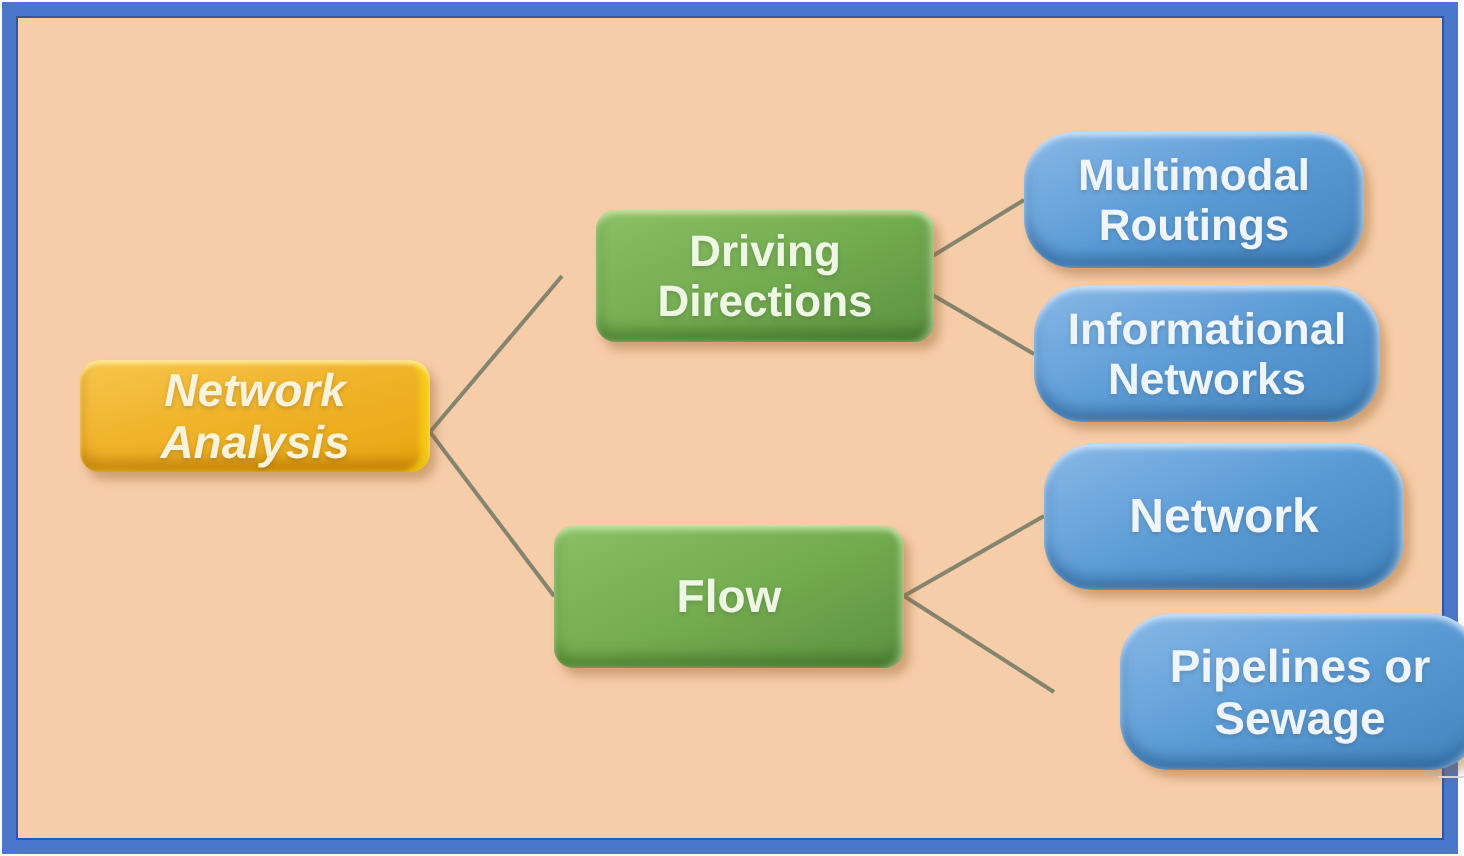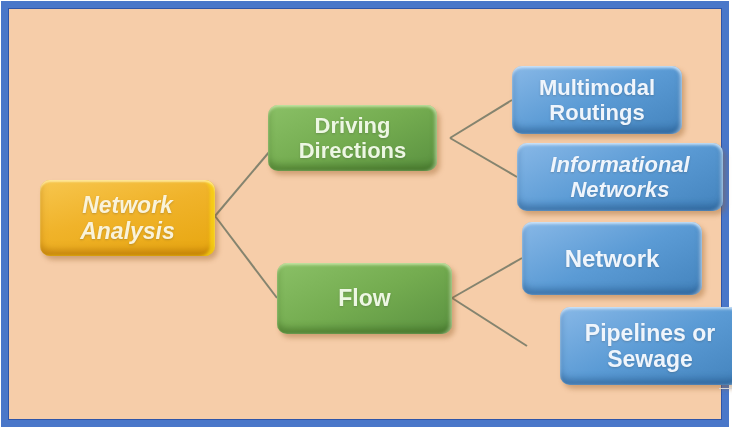--- a/index.html
+++ b/index.html
@@ -72,27 +72,28 @@
       3px 4px 5px rgba(150,95,40,0.40);
   }
   .blue {
     background: linear-gradient(155deg, #88B8E7 0%, #5B9BD5 50%, #4383BD 100%);
     color: #EFF5FC;
     box-shadow:
       inset 0 2px 3px rgba(228,241,255,0.75),
       inset -3px 0 3px rgba(225,240,255,0.35),
       inset 0 -6px 7px rgba(25,70,120,0.45),
       3px 4px 5px rgba(150,95,40,0.40);
+    border-radius: 25px;
   }
   
-  .n-root          { left: 40px;  top: 180px; width: 175px; height: 76px; font-size: 23px; font-style: italic; padding: 0 18px; }
-  .n-driving       { left: 268px; top: 105px; width: 169px; height: 66px; font-size: 22px; padding: 0 12px; }
+  .n-root          { left: 40px;  top: 180px; width: 175px; height: 56px; font-size: 23px; font-style: italic; padding: 0 18px; }
+  .n-driving       { left: 298px; top: 105px; width: 169px; height: 66px; font-size: 22px; padding: 0 12px; }
   .n-flow          { left: 277px; top: 263px; width: 175px; height: 71px; font-size: 23px; }
   .n-multimodal    { left: 512px; top: 66px;  width: 170px; height: 68px; font-size: 22px; padding: 0 6px; }
-  .n-informational { left: 517px; top: 143px; width: 206px; height: 68px; font-size: 22px; padding: 0 18px; font-style: italic; }
+  .n-informational { left: 517px; top: 143px; width: 173px; height: 68px; font-size: 22px; padding: 0 18px; }
   .n-streams       { left: 522px; top: 222px; width: 180px; height: 73px; font-size: 24px; }
   .n-pipelines     { left: 527px; top: 307px; width: 180px; height: 78px; font-size: 23px; padding: 0 6px; margin-left: 33px; }
   
   .artifact-line {
     position: absolute;
     left: 719px;
     top: 388px;
     width: 13px;
     height: 1px;
     background: #d4d4d4;

